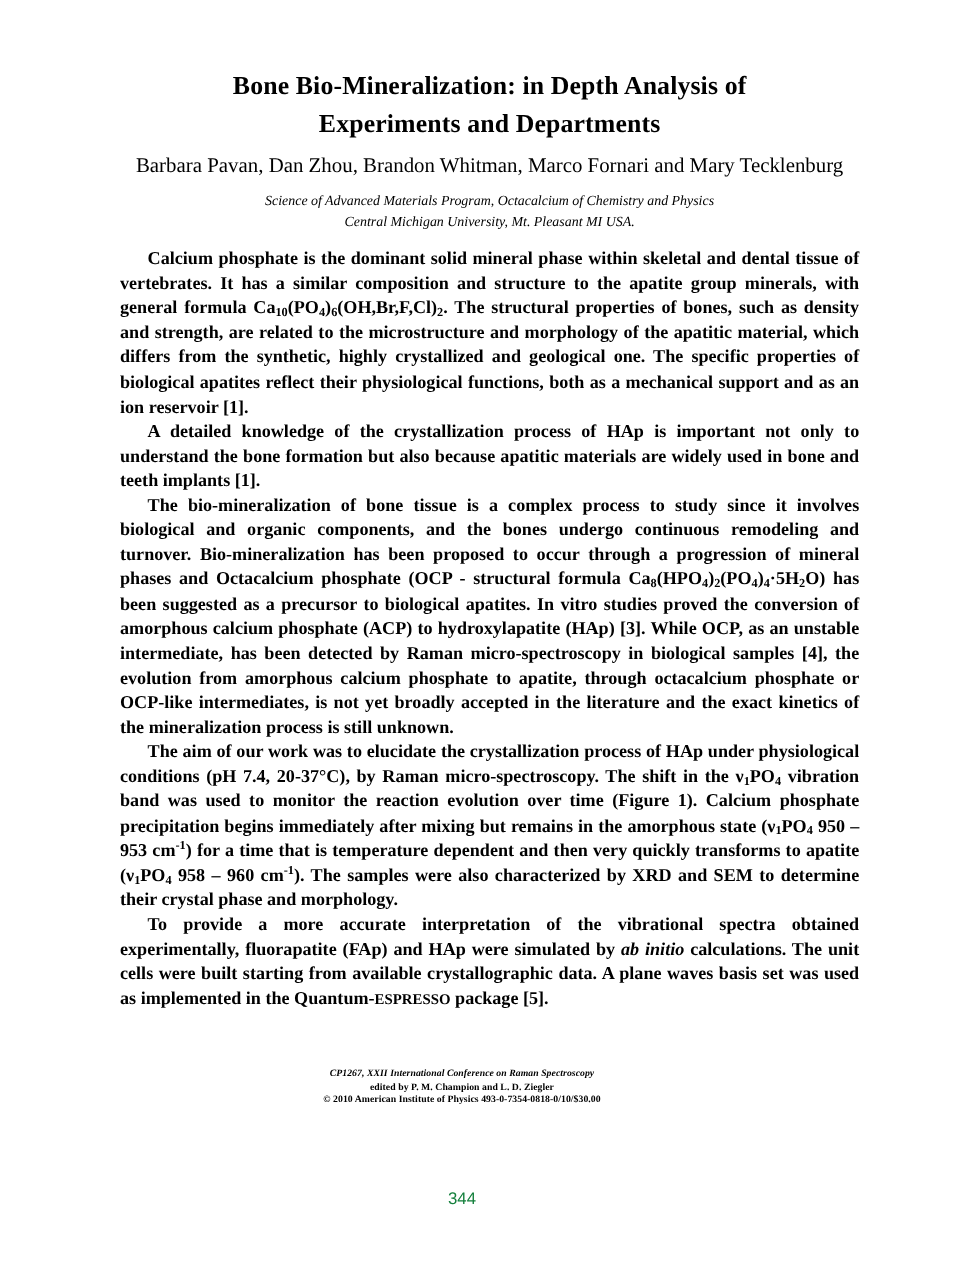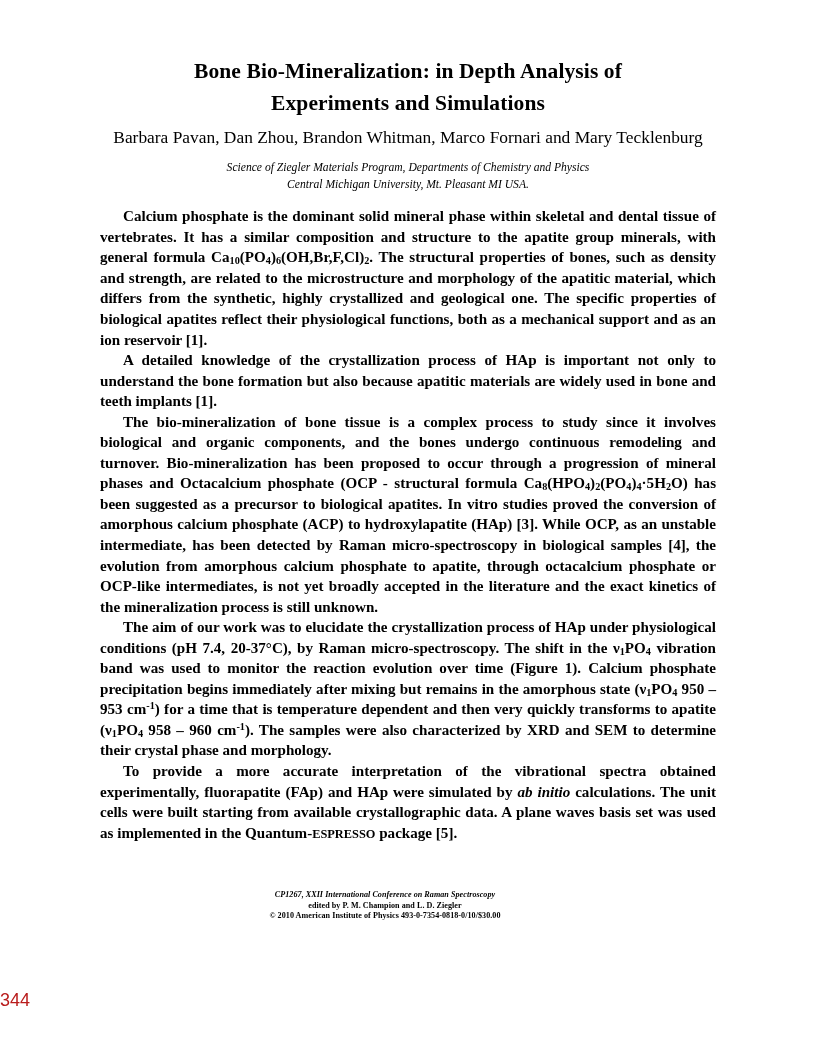--- a/index.html
+++ b/index.html
@@ -107,40 +107,41 @@
   .footer .fline1 { font-style: italic; }
   .footer .fline2 { font-style: normal; }
   .footer .fline3 { font-style: normal; }
   .footer .cp { font-style: normal; }
 
   .pagenum {
     position: absolute;
     left: 0;
     right: 0;
     top: 990px;
-    font-size: 18px;
+    text-align: center;
+    font-size: 14px;
     font-family: "Liberation Sans", "DejaVu Sans", sans-serif;
-    color: #b91c1c;
+    color: #15803d;
   }
 </style>
 </head>
 <body>
 
 <div class="page">
   <div class="content">
 
     <h1 class="title">
       <span style="display: block;">Bone Bio-Mineralization: in Depth Analysis of</span>
-      <span style="display: block;">Experiments and Simulations</span>
+      <span style="display: block;">Experiments and Departments</span>
     </h1>
 
     <div class="authors">Barbara Pavan, Dan Zhou, Brandon Whitman, Marco Fornari and Mary Tecklenburg</div>
 
     <div class="affiliation">
-      <div>Science of Ziegler Materials Program, Departments of Chemistry and Physics</div>
+      <div>Science of Advanced Materials Program, Octacalcium of Chemistry and Physics</div>
       <div>Central Michigan University, Mt. Pleasant MI USA.</div>
     </div>
 
     <div class="body-text">
 
       <p class="para"><span>Calcium phosphate is the dominant solid mineral phase within skeletal and dental tissue of vertebrates. It has a similar composition and structure to the apatite group minerals, with general formula Ca</span><sub>10</sub><span>(PO</span><sub>4</sub><span>)</span><sub>6</sub><span>(OH,Br,F,Cl)</span><sub>2</sub><span>. The structural properties of bones, such as density and strength, are related to the microstructure and morphology of the apatitic material, which differs from the synthetic, highly crystallized and geological one. The specific properties of biological apatites reflect their physiological functions, both as a mechanical support and as an ion reservoir [1].</span></p>
 
       <p class="para">A detailed knowledge of the crystallization process of HAp is important not only to understand the bone formation but also because apatitic materials are widely used in bone and teeth implants [1].</p>
 
       <p class="para"><span>The bio-mineralization of bone tissue is a complex process to study since it involves biological and organic components, and the bones undergo continuous remodeling and turnover. Bio-mineralization has been proposed to occur through a progression of mineral phases and Octacalcium phosphate (OCP - structural formula Ca</span><sub>8</sub><span>(HPO</span><sub>4</sub><span>)</span><sub>2</sub><span>(PO</span><sub>4</sub><span>)</span><sub>4</sub><span>·5H</span><sub>2</sub><span>O) has been suggested as a precursor to biological apatites. In vitro studies proved the conversion of amorphous calcium phosphate (ACP) to hydroxylapatite (HAp) [3]. While OCP, as an unstable intermediate, has been detected by Raman micro-spectroscopy in biological samples [4], the evolution from amorphous calcium phosphate to apatite, through octacalcium phosphate or OCP-like intermediates, is not yet broadly accepted in the literature and the exact kinetics of the mineralization process is still unknown.</span></p>

